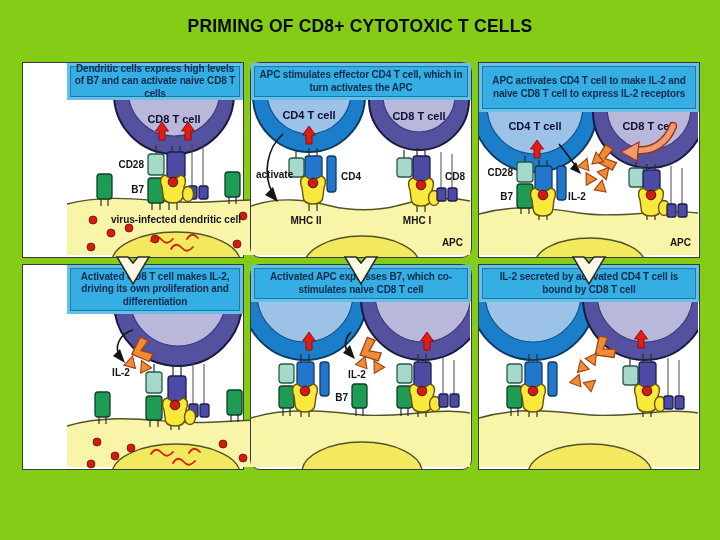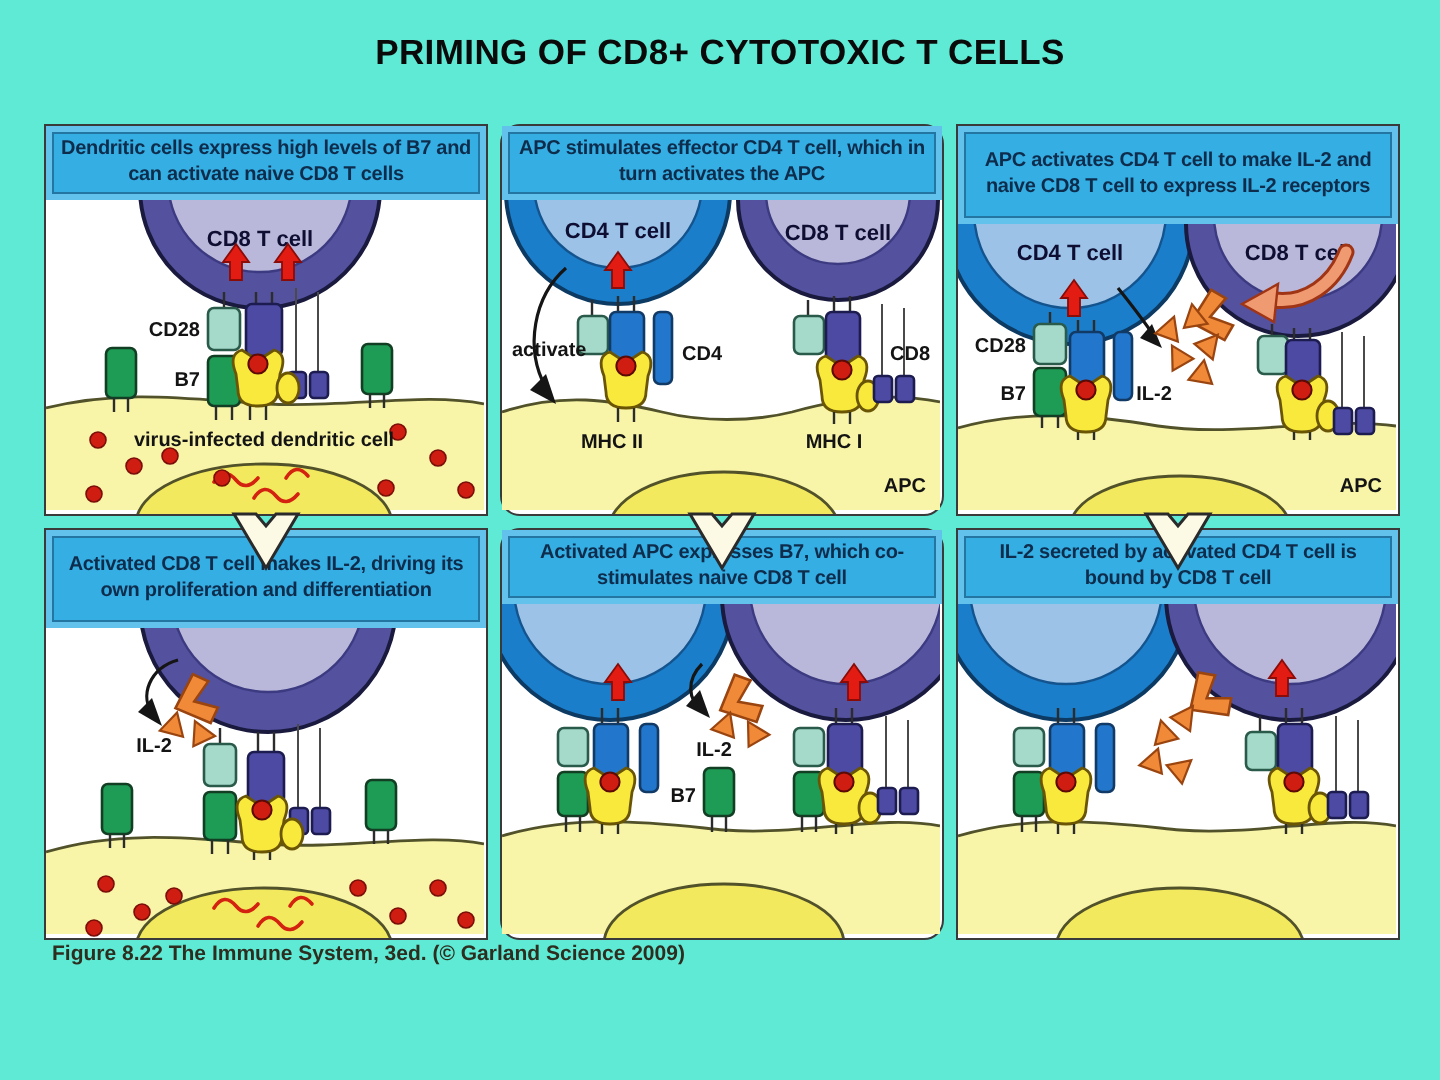--- a/index.html
+++ b/index.html
@@ -1,24 +1,24 @@
 <!DOCTYPE html>
 <html><head>
 <meta charset="utf-8">
 <style>
   html,body{margin:0;padding:0;background:#fff;}
-  .page{position:relative;width:720px;height:540px;background:#5eead4;overflow:hidden;
+  .page{position:relative;width:720px;height:540px;background:#84cc16;overflow:hidden;
         font-family:"Liberation Sans",sans-serif;}
   .title{position:absolute;top:16px;left:0;width:720px;text-align:center;
          font-size:17.5px;font-weight:bold;color:#0a0a0a;letter-spacing:0.2px;}
   .grid{position:absolute;left:22px;top:62px;width:678px;height:408px;}
   .panel{position:absolute;width:222px;background:#ffffff;border:1.5px solid #3a3a3a;
          box-sizing:border-box;display:flex;flex-direction:column;}
   .r1{top:0;height:196px;} .r2{top:202px;height:206px;}
-  .c1{left:0;} .c2{left:228px;border-radius:10px;} .c3{left:456px;}
+  .c1{left:0;padding-left:44px;} .c2{left:228px;border-radius:10px;} .c3{left:456px;}
   .hdrwrap{background:#62c2ec;padding:3px;flex:0 0 auto;box-sizing:border-box;}
   .hdr{background:#35aee3;border:1px solid rgba(10,50,80,0.45);color:#0e2c4c;
        font-weight:bold;font-size:10px;line-height:1.22;text-align:center;
        display:flex;align-items:center;justify-content:center;box-sizing:border-box;
        padding:1px 3px;letter-spacing:-0.15px;}
   .h2 .hdr{height:31px;} .h2 .hdrwrap{height:37px;}
   .h3 .hdr{height:43px;} .h3 .hdrwrap{height:49px;}
   .art{flex:1 1 auto;display:block;}
   svg{display:block;}
   .lbl{font-family:"Liberation Sans",sans-serif;font-weight:bold;font-size:10px;fill:#141414;}
@@ -452,14 +452,13 @@
     </svg>
     <svg class="stepArrow" style="left:320px;" viewBox="0 0 38 30">
       <polygon points="3,1 14,1 19,7 24,1 35,1 19,28" fill="#fcf9e4" stroke="#2a2a2a" stroke-width="1.5"></polygon>
     </svg>
     <svg class="stepArrow" style="left:548px;" viewBox="0 0 38 30">
       <polygon points="3,1 14,1 19,7 24,1 35,1 19,28" fill="#fcf9e4" stroke="#2a2a2a" stroke-width="1.5"></polygon>
     </svg>
 
   </div>
 
-  <div class="caption">Figure 8.22 The Immune System, 3ed. (© Garland Science 2009)</div>
 </div>
 
 </body></html>

